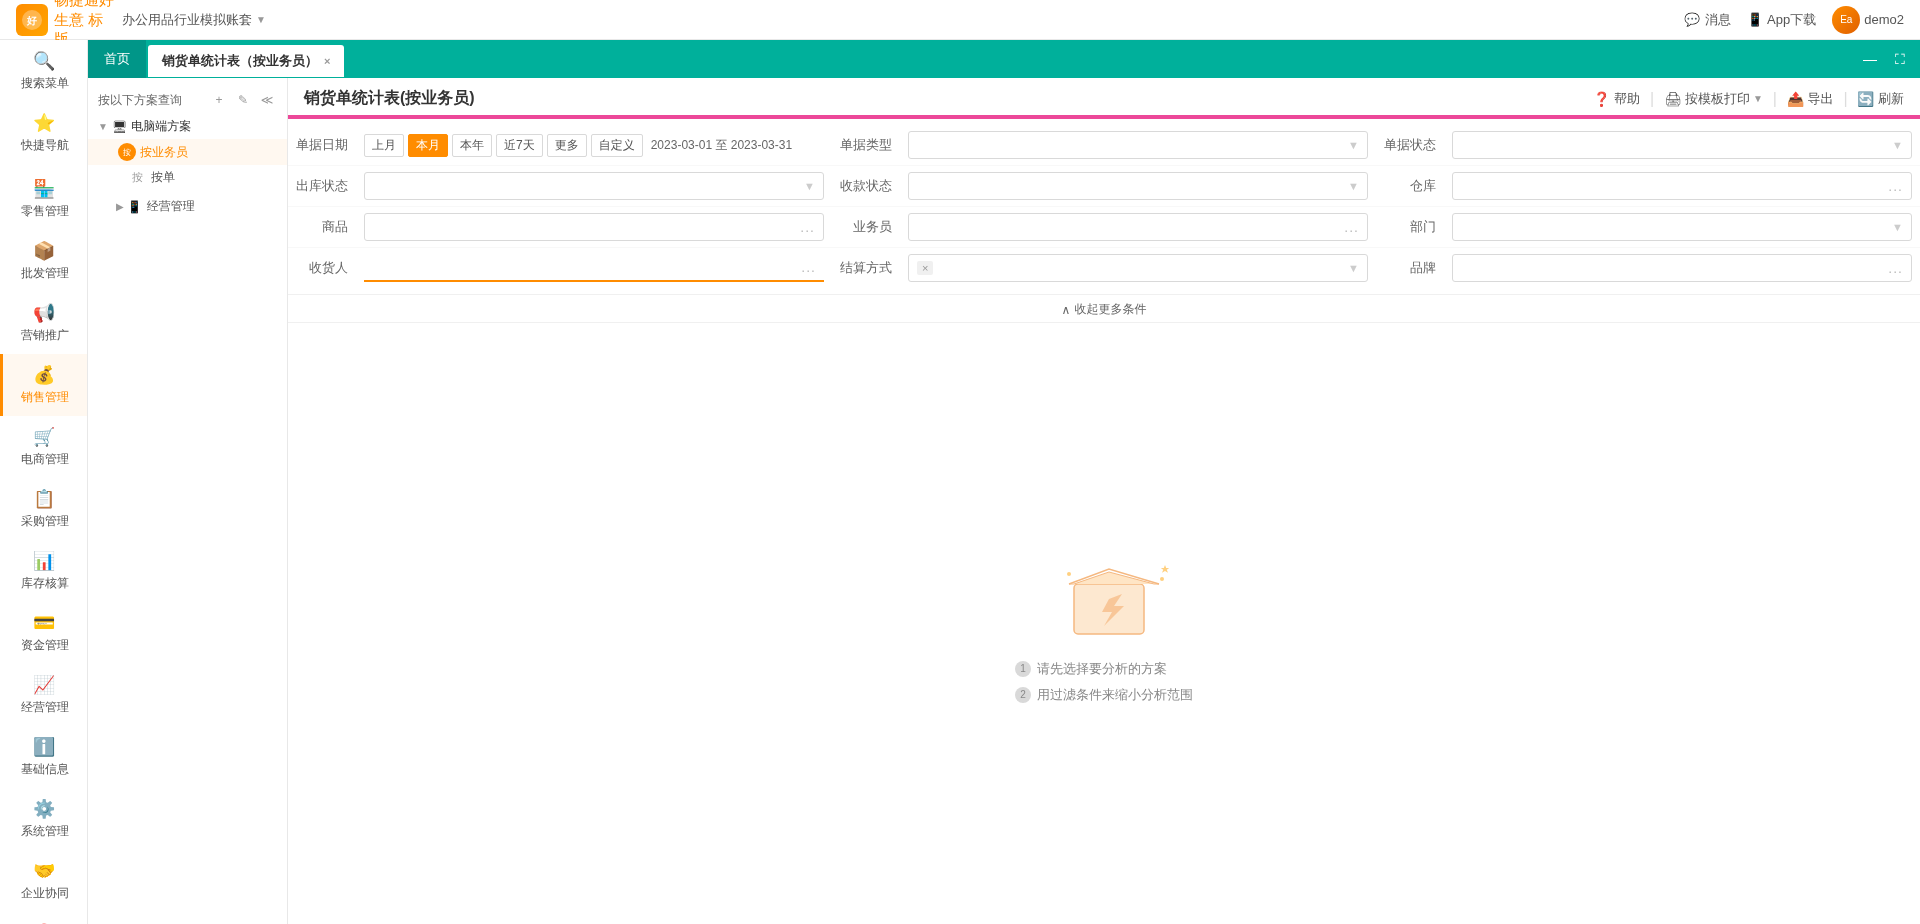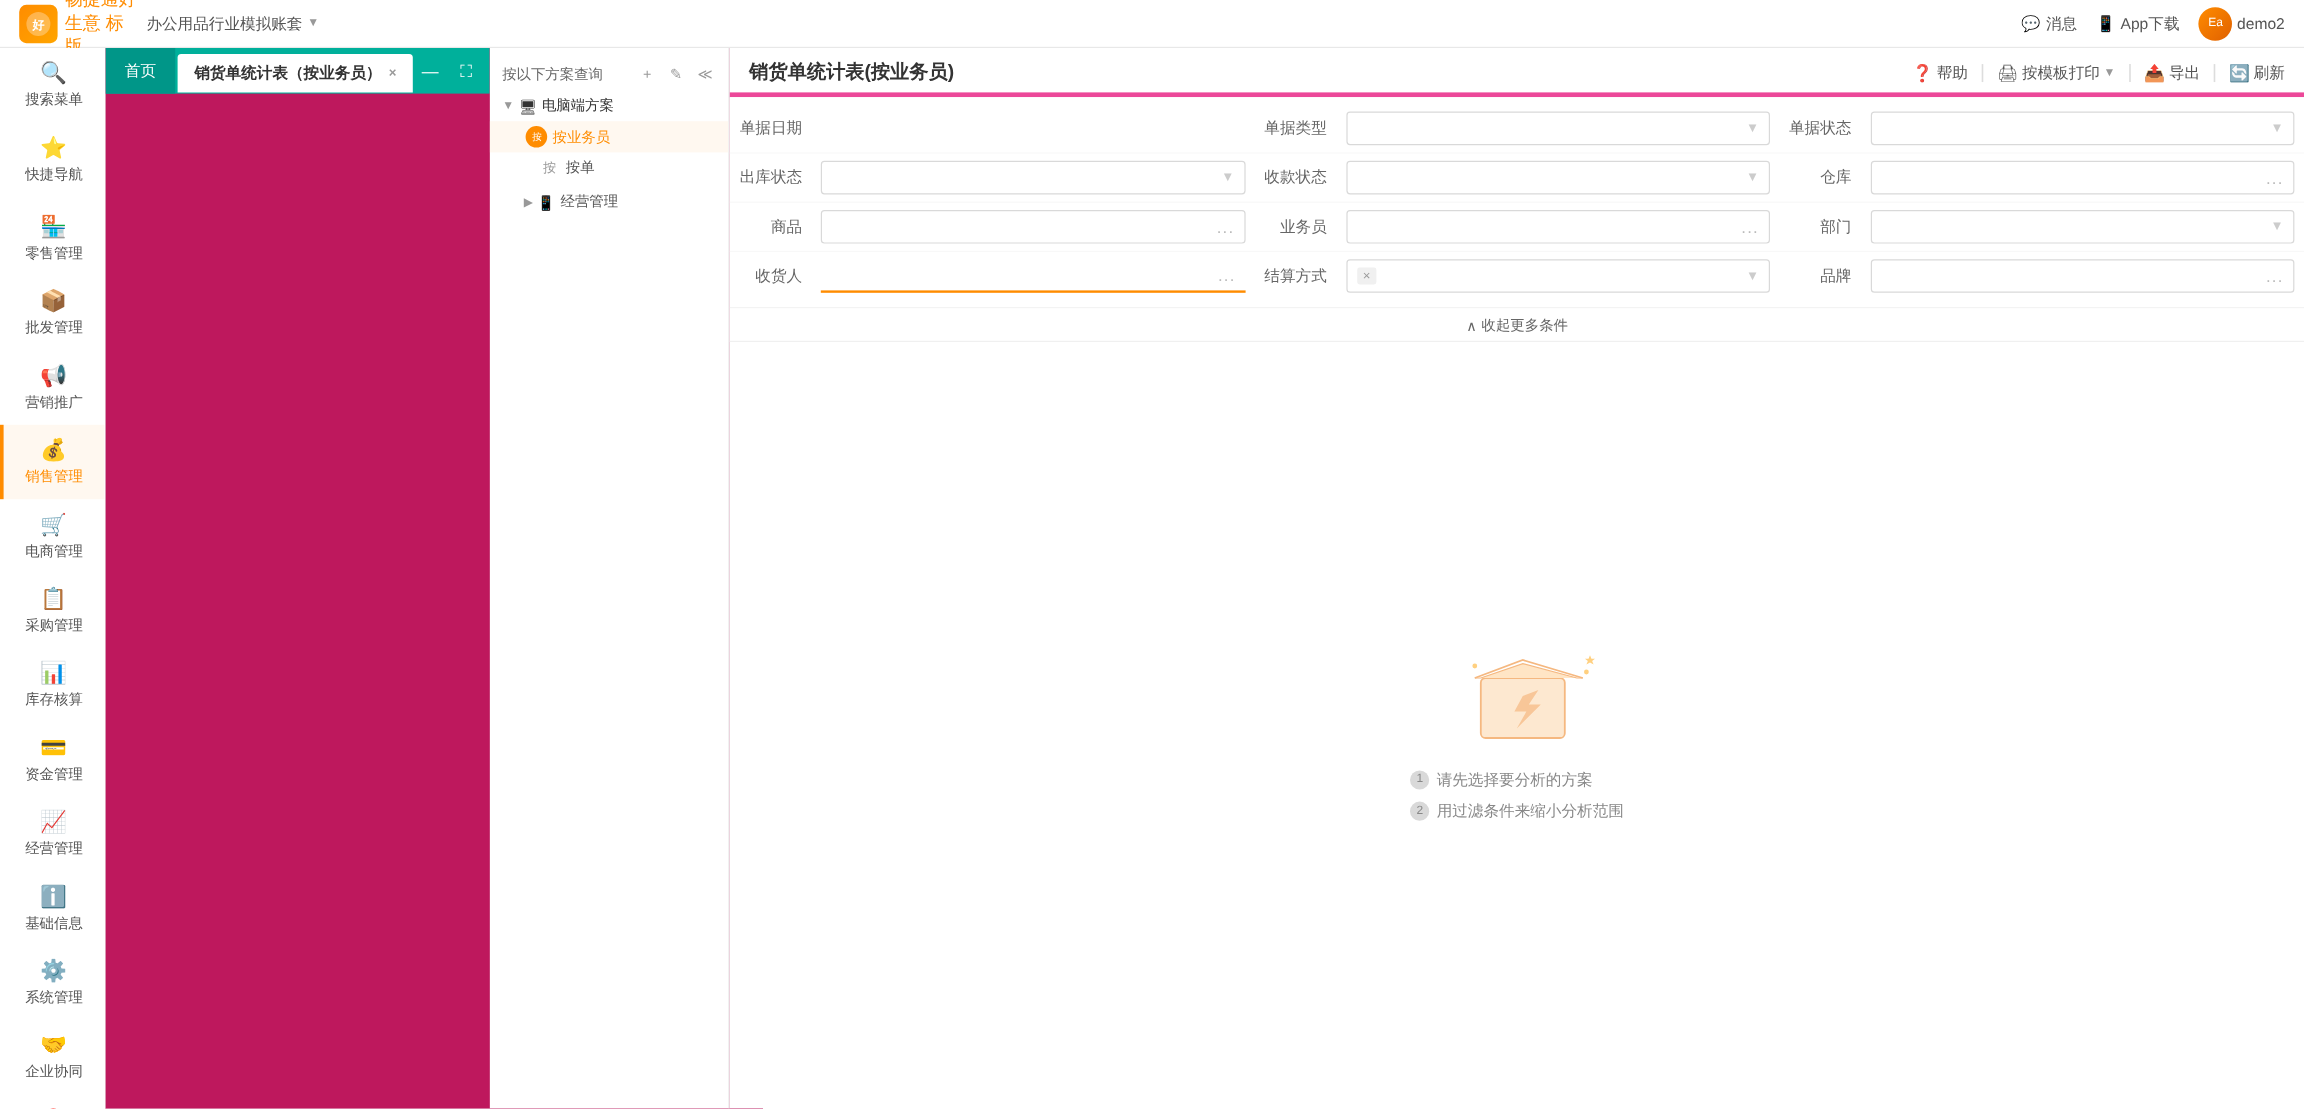--- a/index.html
+++ b/index.html
@@ -172,23 +172,23 @@
       height: 24px;
       display: flex;
       align-items: center;
       justify-content: center;
     }
 
     
     .content-area {
       flex: 1;
       display: flex;
-      flex-direction: row;
+      flex-direction: column;
       overflow: hidden;
-      background: #be185d;
+      background: #5eead4;
     }
 
     .page-container {
       flex: 1;
       display: flex;
       overflow: hidden;
     }
 
     
     .left-panel {
@@ -672,20 +672,29 @@
         </div>
 
         <div class="filter-section">
 
           <div style="display:flex;align-items:stretch;border-bottom:1px solid #f0f0f0;background:#fff;">
             <div style="flex:1;display:flex;flex-direction:column;padding:6px 0;">
 
               <div class="filter-grid-row">
                 <div class="fgr-cell">
                   <span class="fgr-label">单据日期</span>
+                  <div class="date-filter-area">
+                    <button class="date-btn">上月</button>
+                    <button class="date-btn active">本月</button>
+                    <button class="date-btn">本年</button>
+                    <button class="date-btn">近7天</button>
+                    <button class="date-btn">更多</button>
+                    <button class="date-btn">自定义</button>
+                    <span class="date-range-text">2023-03-01 至 2023-03-31</span>
+                  </div>
                 </div>
                 <div class="fgr-cell">
                   <span class="fgr-label">单据类型</span>
                   <div class="fgr-input" style="display:flex;align-items:center;justify-content:space-between;">
                     <span class="fgr-input-text"></span>
                     <span class="fgr-input-icon">▼</span>
                   </div>
                 </div>
                 <div class="fgr-cell">
                   <span class="fgr-label">单据状态</span>

